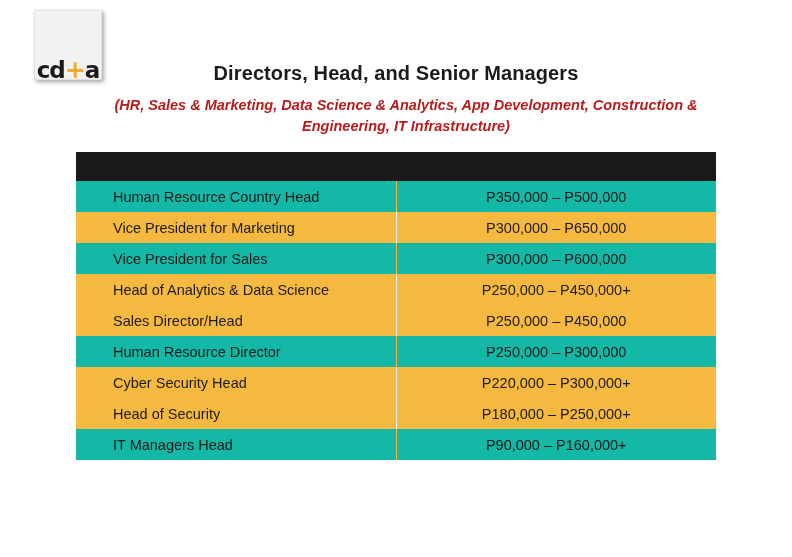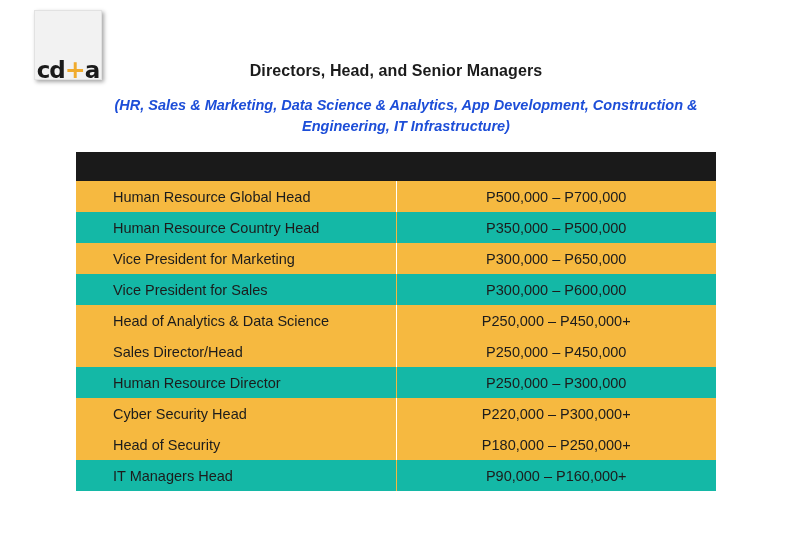--- a/index.html
+++ b/index.html
@@ -50,36 +50,36 @@
 
   
   .title {
     position: absolute;
     left: 0;
     top: 62px;
     width: 792px;
     text-align: center;
     font-family: "Liberation Sans", sans-serif;
     font-weight: bold;
-    font-size: 16px;
+    font-size: 20px;
     color: #1b1b1b;
     letter-spacing: 0.1px;
   }
   .subtitle {
     position: absolute;
     left: 96px;
     top: 95px;
     width: 620px;
     text-align: center;
     font-family: "Liberation Sans", sans-serif;
     font-style: italic;
     font-weight: bold;
     font-size: 14.5px;
     line-height: 21px;
-    color: #1d4ed8;
+    color: #b91c1c;
   }
 
   
   .table-wrap {
     position: absolute;
     left: 76px;
     top: 152px;
     width: 640px;
   }
   table.salary {
@@ -131,24 +131,20 @@
 <div class="title">Directors, Head, and Senior Managers</div>
 <div class="subtitle">(HR, Sales &amp; Marketing, Data Science &amp; Analytics,  App Development, Construction &amp; Engineering, IT Infrastructure)</div>
 
 <div class="table-wrap">
   <table class="salary">
     <tbody>
       <tr class="hdr-row">
         <td></td>
         <td></td>
       </tr>
-      <tr class="row-odd">
-        <td class="col-role">Human Resource Global Head</td>
-        <td class="col-pay">P500,000 – P700,000</td>
-      </tr>
       <tr class="row-even">
         <td class="col-role">Human Resource Country Head</td>
         <td class="col-pay">P350,000 – P500,000</td>
       </tr>
       <tr class="row-odd">
         <td class="col-role">Vice President for Marketing</td>
         <td class="col-pay">P300,000 – P650,000</td>
       </tr>
       <tr class="row-even">
         <td class="col-role">Vice President for Sales</td>

